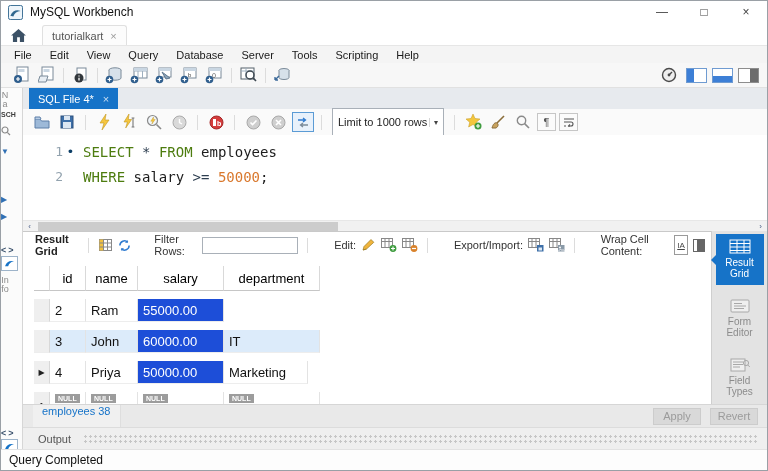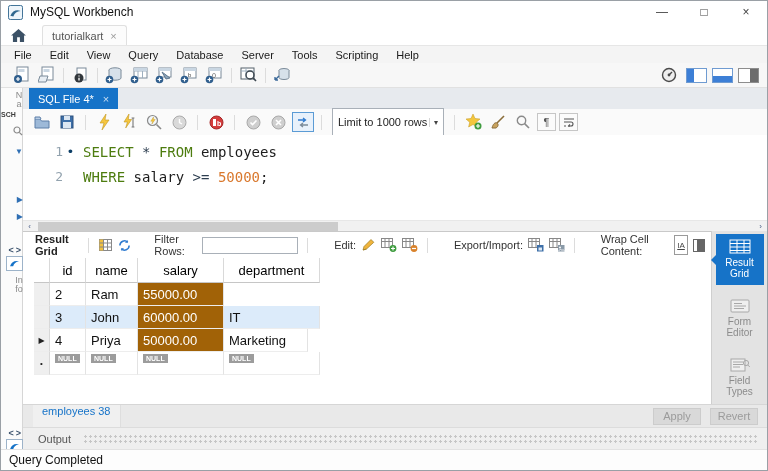--- a/index.html
+++ b/index.html
@@ -33,21 +33,21 @@
   .pt-left::before { content:""; position:absolute; left:0; top:0; bottom:0; width:7px; background:#3d7fd6; }
   .pt-bottom::before { content:""; position:absolute; left:0; right:0; bottom:0; height:6px; background:#3d7fd6; }
   .pt-right { border-color:#8d8d8d; }
   .pt-right::before { content:""; position:absolute; right:0; top:0; bottom:0; width:8px; background:#6c6c6c; }
   
   .editor-tabbar { position:absolute; top:87px; left:22px; right:0; height:21px; background:#e7eaee; display:flex; align-items:flex-end; }
   .editor-tab { height:21px; margin-left:6px; padding:0 9px; background:#1673c8; color:#fff; font-size:11px; display:flex; align-items:center; gap:9px; }
   .editor-tab .close { color:#c8ddf2; font-size:11px; }
   
   .left-rail { position:absolute; left:0; top:87px; width:22px; height:361px; background:#fbfbfb; border-right:1px solid #d6d6d6; }
-  .rail-item { position:absolute; left:0; width:22px; display:flex; justify-content:flex-end; }
+  .rail-item { position:absolute; left:0; width:22px; display:flex; justify-content:flex-start; }
   .rail-text { font-size:9px; line-height:9px; color:#8a8a8a; width:8px; word-break:break-all; text-align:center; }
   .rail-sch { font-size:7px; font-weight:bold; color:#3c3c3c; width:auto; }
   .rail-play { color:#2f6fb4; font-size:8px; }
   .rail-filter { color:#2f6fb4; font-size:8px; }
   .rail-ltgt { font-size:9px; font-weight:bold; color:#39506b; letter-spacing:2px; }
   .rail-dolphin { width:17px; height:15px; border:1px solid #9db3c9; background:#fff; display:flex; align-items:center; justify-content:center; }
   
   .editor-toolbar { position:absolute; top:108px; left:22px; right:0; height:26px; background:#fafafa; display:flex; align-items:center; padding-left:8px; gap:3px; }
   .et-icon { width:22px; height:20px; display:flex; align-items:center; justify-content:center; }
   .et-toggle { border:1px solid #5b9bd5; background:#e8f1fb; }
@@ -76,25 +76,25 @@
   .filter-input { width:96px; height:17px; border:1px solid #a9b0b8; background:#fff; font-size:11px; padding:0 3px; font-family:"Liberation Sans",sans-serif; }
   .rt-icon { width:20px; height:18px; display:flex; align-items:center; justify-content:center; }
   .ia-box { width:17px; height:20px; border:1px solid #9a9a9a; font-size:8px; color:#444; display:flex; align-items:center; justify-content:center; text-decoration:underline; }
   .collapse-box { width:16px; height:13px; border:1px solid #666; position:relative; margin-left:auto; margin-right:6px; }
   .collapse-box::before { content:""; position:absolute; right:0; top:0; bottom:0; width:7px; background:#666; }
   
   .grid-area { position:absolute; top:257px; left:22px; right:56px; height:146px; background:#fff; }
   .grid-table { position:absolute; left:11px; top:0; }
   .g-row { display:flex; }
   .g-cell { height:23px; border-right:1px solid #e3e3e3; border-bottom:1px solid #ededed; background:#fff;
-    font-size:13px; color:#111; display:flex; align-items:center; padding-left:5px; overflow:hidden; }
+    font-size:13px; color:#111; display:flex; align-items:center; padding-left:5px; overflow:hidden;margin-top:8px; }
   .g-gutter { width:16px; background:#efefef; border-right:1px solid #d8d8d8; justify-content:center; padding-left:0; font-size:8px; color:#222; }
   .g-header .g-cell { height:25px; justify-content:center; padding-left:0; background:#fff; border-right:1px solid #d9d9d9; border-bottom:1px solid #c6c6c6; color:#000; }
   .alt { background:#dcebfa; }
-  .sel { background:#a16207; color:#fff; }
+  .sel { background:#1d4ed8; color:#fff; }
   .nullcell { align-items:flex-start; padding-top:2px; }
   .null-badge { font-size:7px; font-weight:bold; color:#fff; background:#9c9c9c; padding:1px 3px; line-height:1; }
   
   .side-panel { position:absolute; top:230px; right:0; width:56px; height:173px; background:#e3e3e3; border-left:1px solid #cfcfcf;
     display:flex; flex-direction:column; align-items:center; padding-top:3px; gap:9px; }
   .sp-tab { width:48px; padding:5px 0 6px; display:flex; flex-direction:column; align-items:center; gap:3px;
     font-size:10px; line-height:11px; color:#8b8b8b; text-align:center; }
   .sp-tab.active { background:#1673c8; color:#fff; position:relative; }
   .sp-tab.active::before { content:""; position:absolute; left:-12px; top:50%; margin-top:-7px; border:7px solid transparent; border-right-color:#1673c8; }
   

